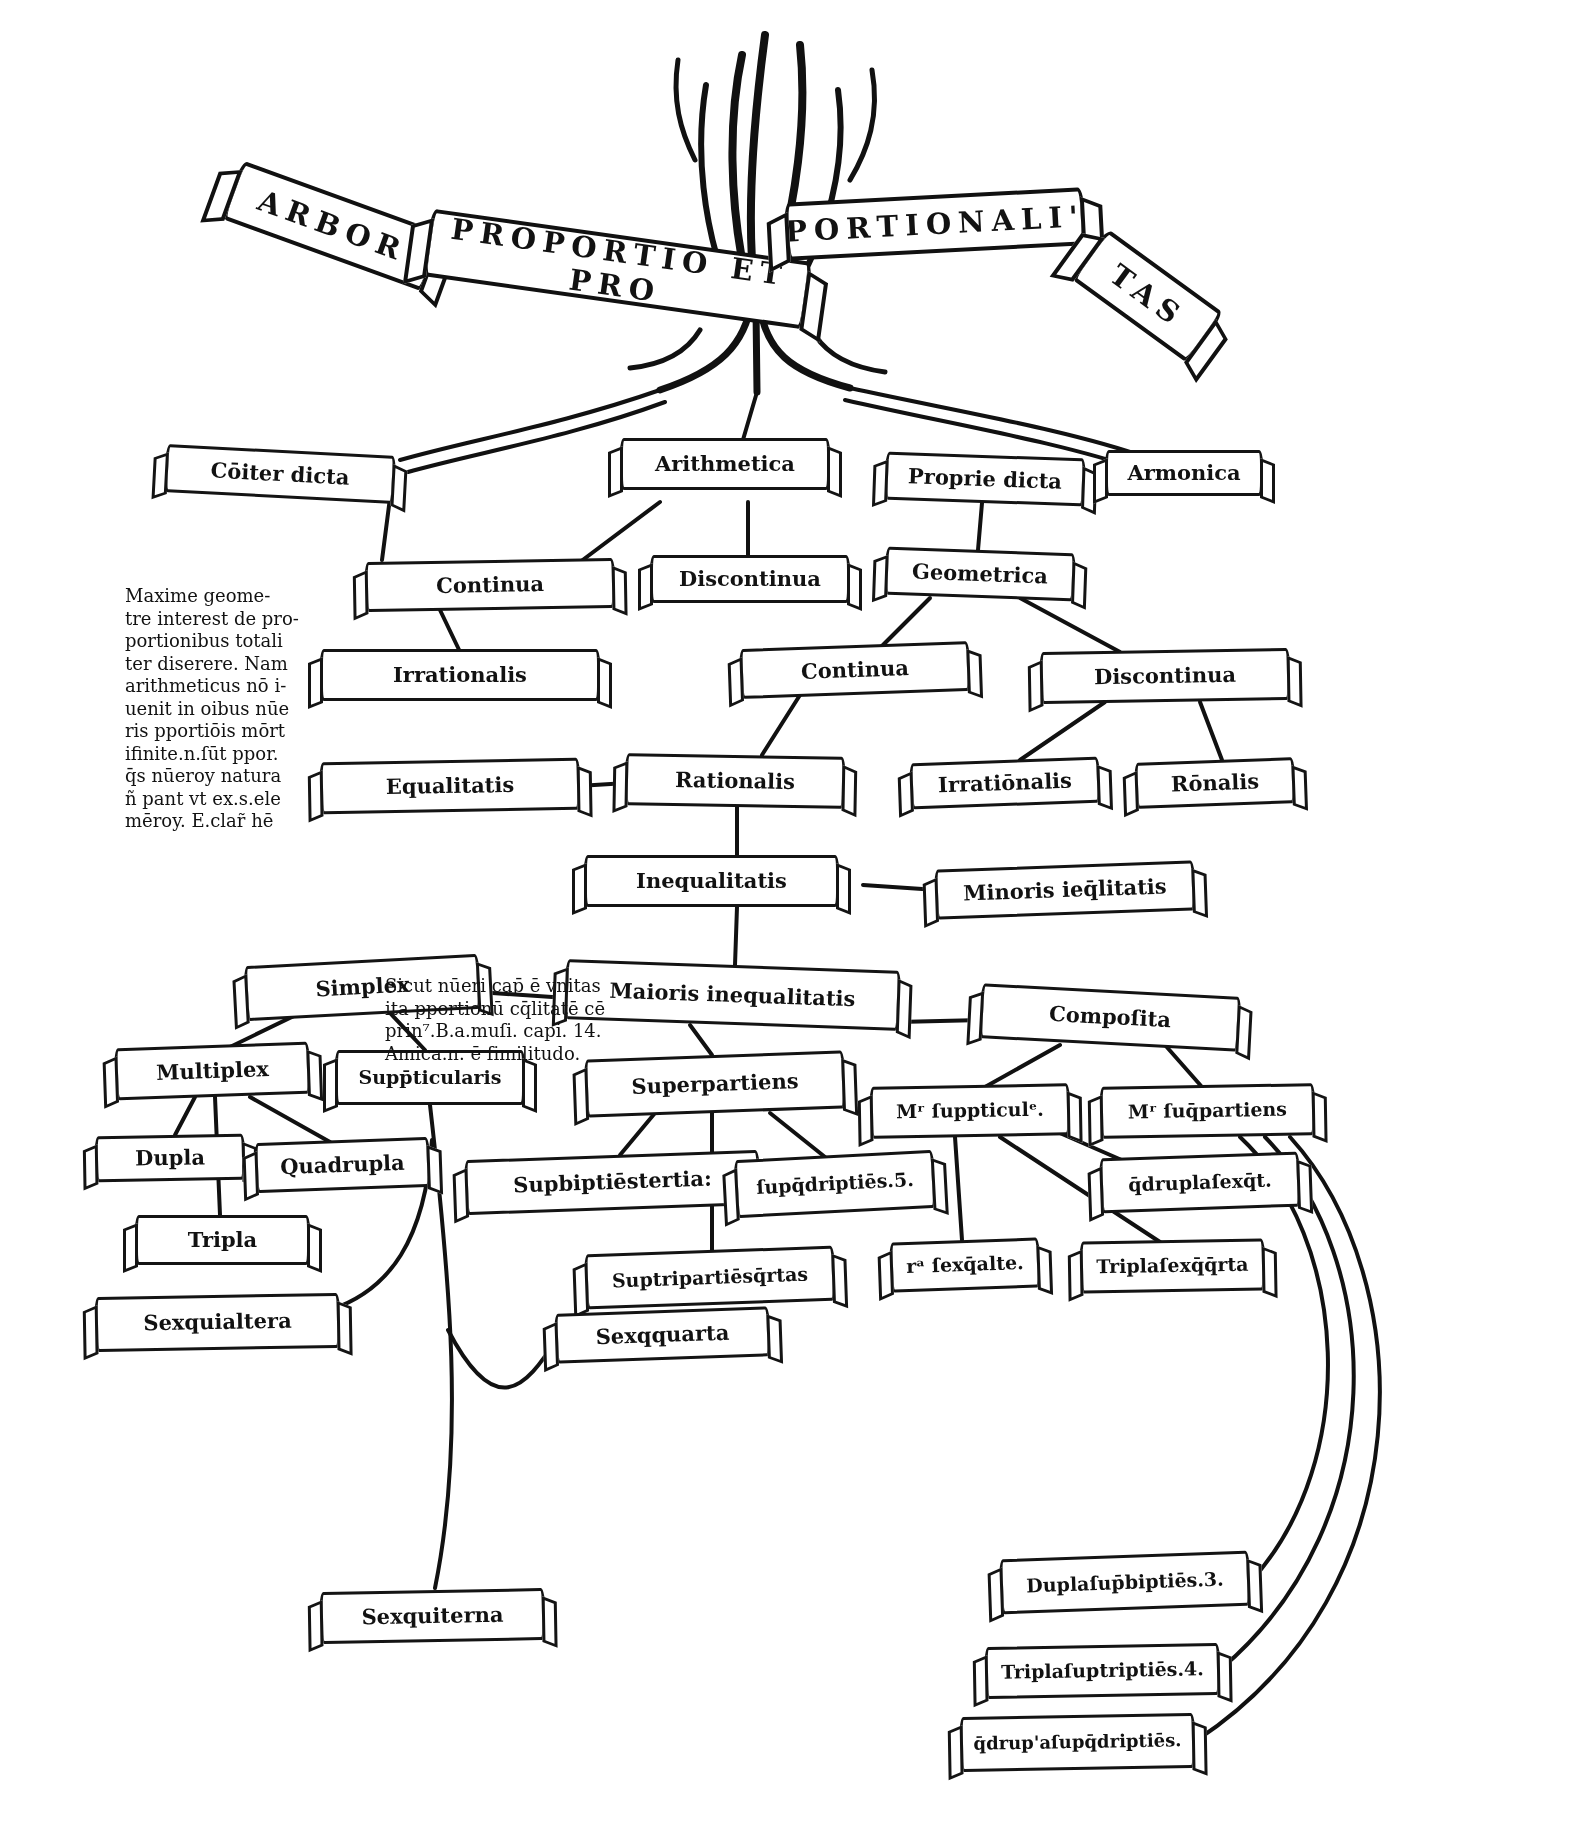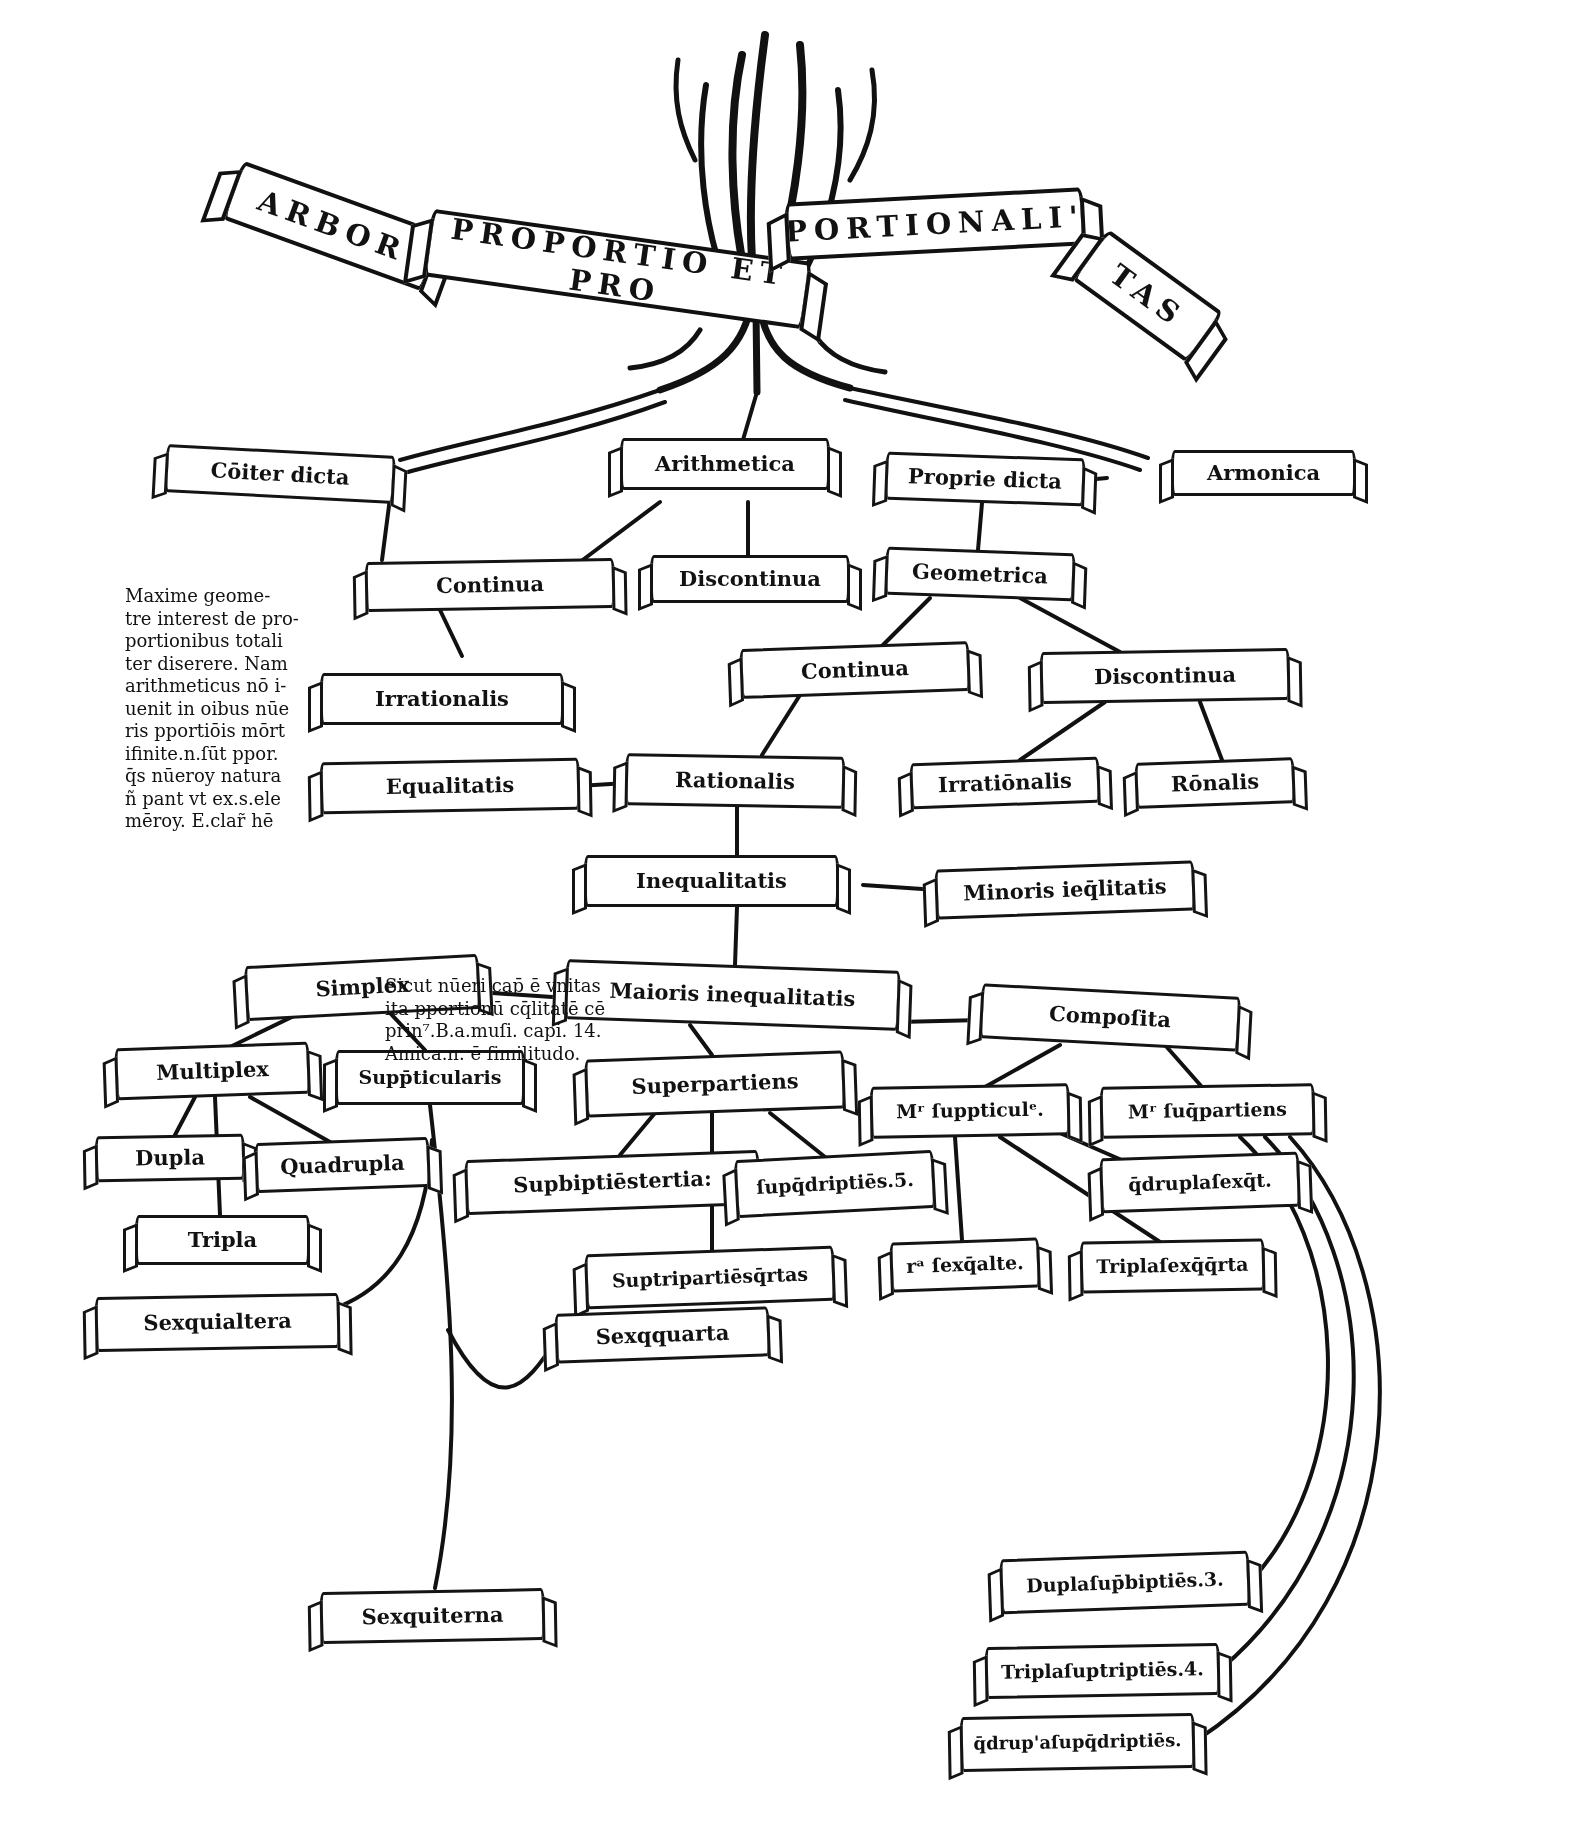--- a/index.html
+++ b/index.html
@@ -109,27 +109,27 @@
   </svg>
 
   <div class="title-ribbon" style="left:225px;top:195px;width:215px;height:62px;transform:rotate(20deg)">ARBOR</div>
   <div class="title-ribbon" style="left:425px;top:235px;width:385px;height:68px;transform:rotate(8deg)">PROPORTIO ET PRO</div>
   <div class="title-ribbon" style="left:785px;top:195px;width:300px;height:58px;transform:rotate(-3deg)">PORTIONALI'</div>
   <div class="title-ribbon" style="left:1075px;top:265px;width:145px;height:62px;transform:rotate(36deg)">TAS</div>
 
   <div class="banner" style="left:165px;top:450px;width:230px;height:48px;transform:rotate(3deg)">Cōiter dicta</div>
   <div class="banner" style="left:620px;top:438px;width:210px;height:52px">Arithmetica</div>
   <div class="banner" style="left:885px;top:455px;width:200px;height:48px;transform:rotate(2deg)">Proprie dicta</div>
-  <div class="banner" style="left:1171px;top:450px;width:185px;height:46px">Armonica</div>
+  <div class="banner" style="left:1105px;top:450px;width:158px;height:46px">Armonica</div>
 
   <div class="banner" style="left:365px;top:560px;width:250px;height:50px;transform:rotate(-1deg)">Continua</div>
   <div class="banner" style="left:650px;top:555px;width:200px;height:48px">Discontinua</div>
   <div class="banner" style="left:885px;top:550px;width:190px;height:48px;transform:rotate(2deg)">Geometrica</div>
 
-  <div class="banner" style="left:320px;top:673px;width:244px;height:52px">Irrationalis</div>
+  <div class="banner" style="left:320px;top:649px;width:280px;height:52px">Irrationalis</div>
   <div class="banner" style="left:740px;top:645px;width:230px;height:50px;transform:rotate(-2deg)">Continua</div>
   <div class="banner" style="left:1040px;top:650px;width:250px;height:52px;transform:rotate(-1deg)">Discontinua</div>
 
   <div class="banner" style="left:320px;top:760px;width:260px;height:52px;transform:rotate(-1deg)">Equalitatis</div>
   <div class="banner" style="left:625px;top:755px;width:220px;height:52px;transform:rotate(1deg)">Rationalis</div>
   <div class="banner" style="left:910px;top:760px;width:190px;height:46px;transform:rotate(-2deg)">Irratiōnalis</div>
   <div class="banner" style="left:1135px;top:760px;width:160px;height:46px;transform:rotate(-2deg)">Rōnalis</div>
 
   <div class="banner" style="left:584px;top:855px;width:255px;height:52px">Inequalitatis</div>
   <div class="banner" style="left:935px;top:865px;width:260px;height:50px;transform:rotate(-2deg)">Minoris ieq̄litatis</div>

